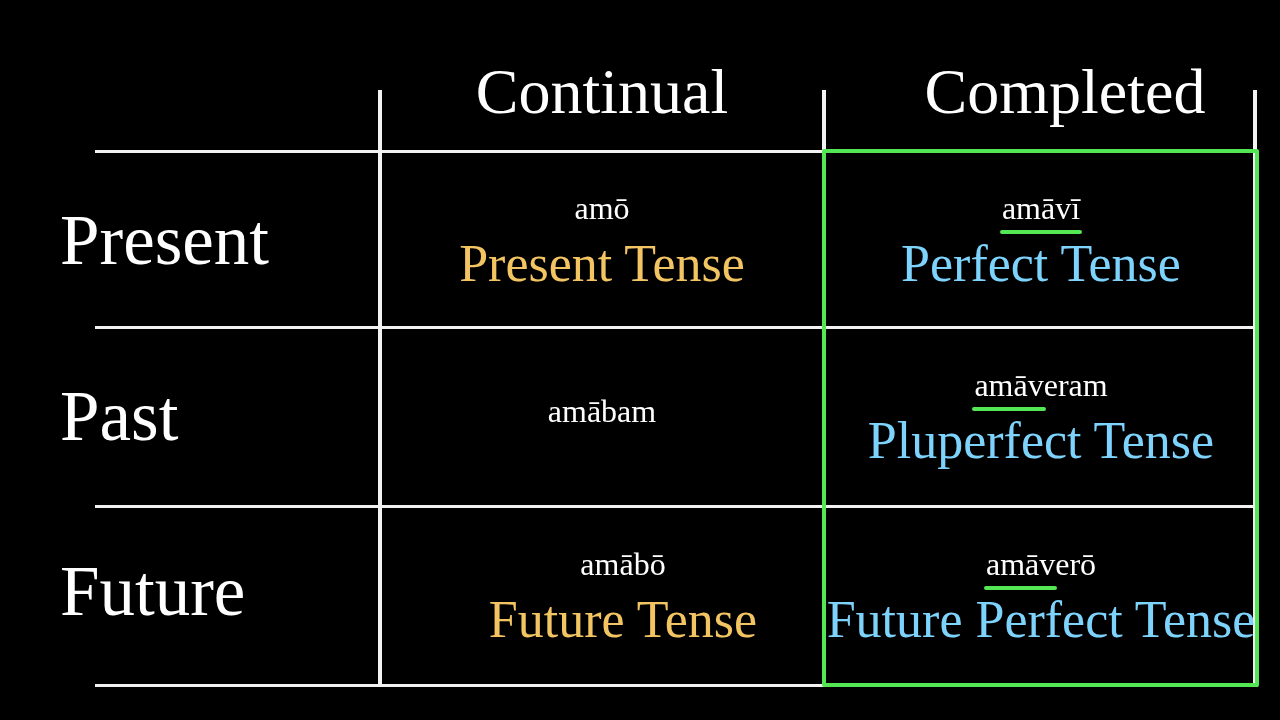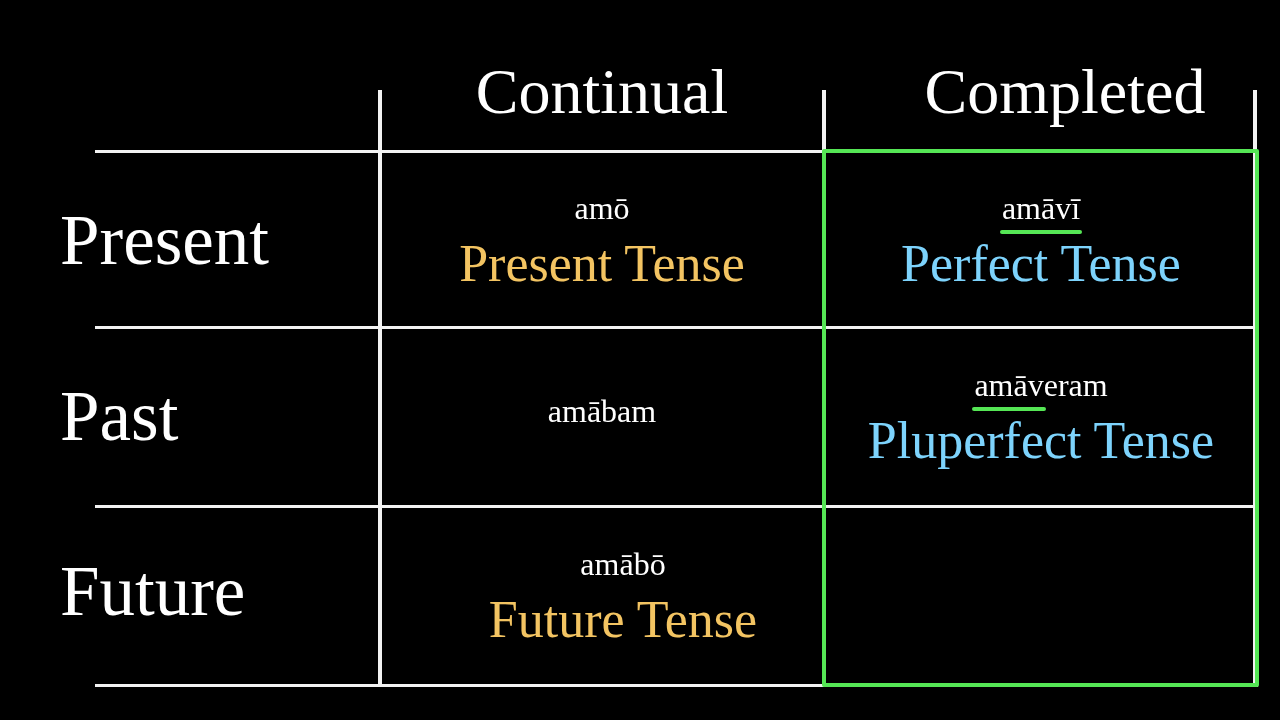--- a/index.html
+++ b/index.html
@@ -50,15 +50,17 @@
 
 <div class="cell" style="left:826px; top:153px; width:430px; height:173px; --accent:#55e655;">
   <div class="latin"><span class="ul">amāvī</span><span></span></div>
   <div class="tense completed">Perfect Tense</div>
 </div>
 <div class="cell" style="left:826px; top:329px; width:430px; height:176px; --accent:#55e655;">
   <div class="latin"><span class="ul">amāv</span><span>eram</span></div>
   <div class="tense completed">Pluperfect Tense</div>
 </div>
 <div class="cell" style="left:826px; top:508px; width:430px; height:176px; --accent:#55e655;">
+  <div class="latin"><span class="ul">amāv</span><span>erō</span></div>
+  <div class="tense completed">Future Perfect Tense</div>
 </div>
 
 <div class="highlight-box" style="left:822px; top:149px; width:437px; height:538px;"></div>
 
 </body></html>

